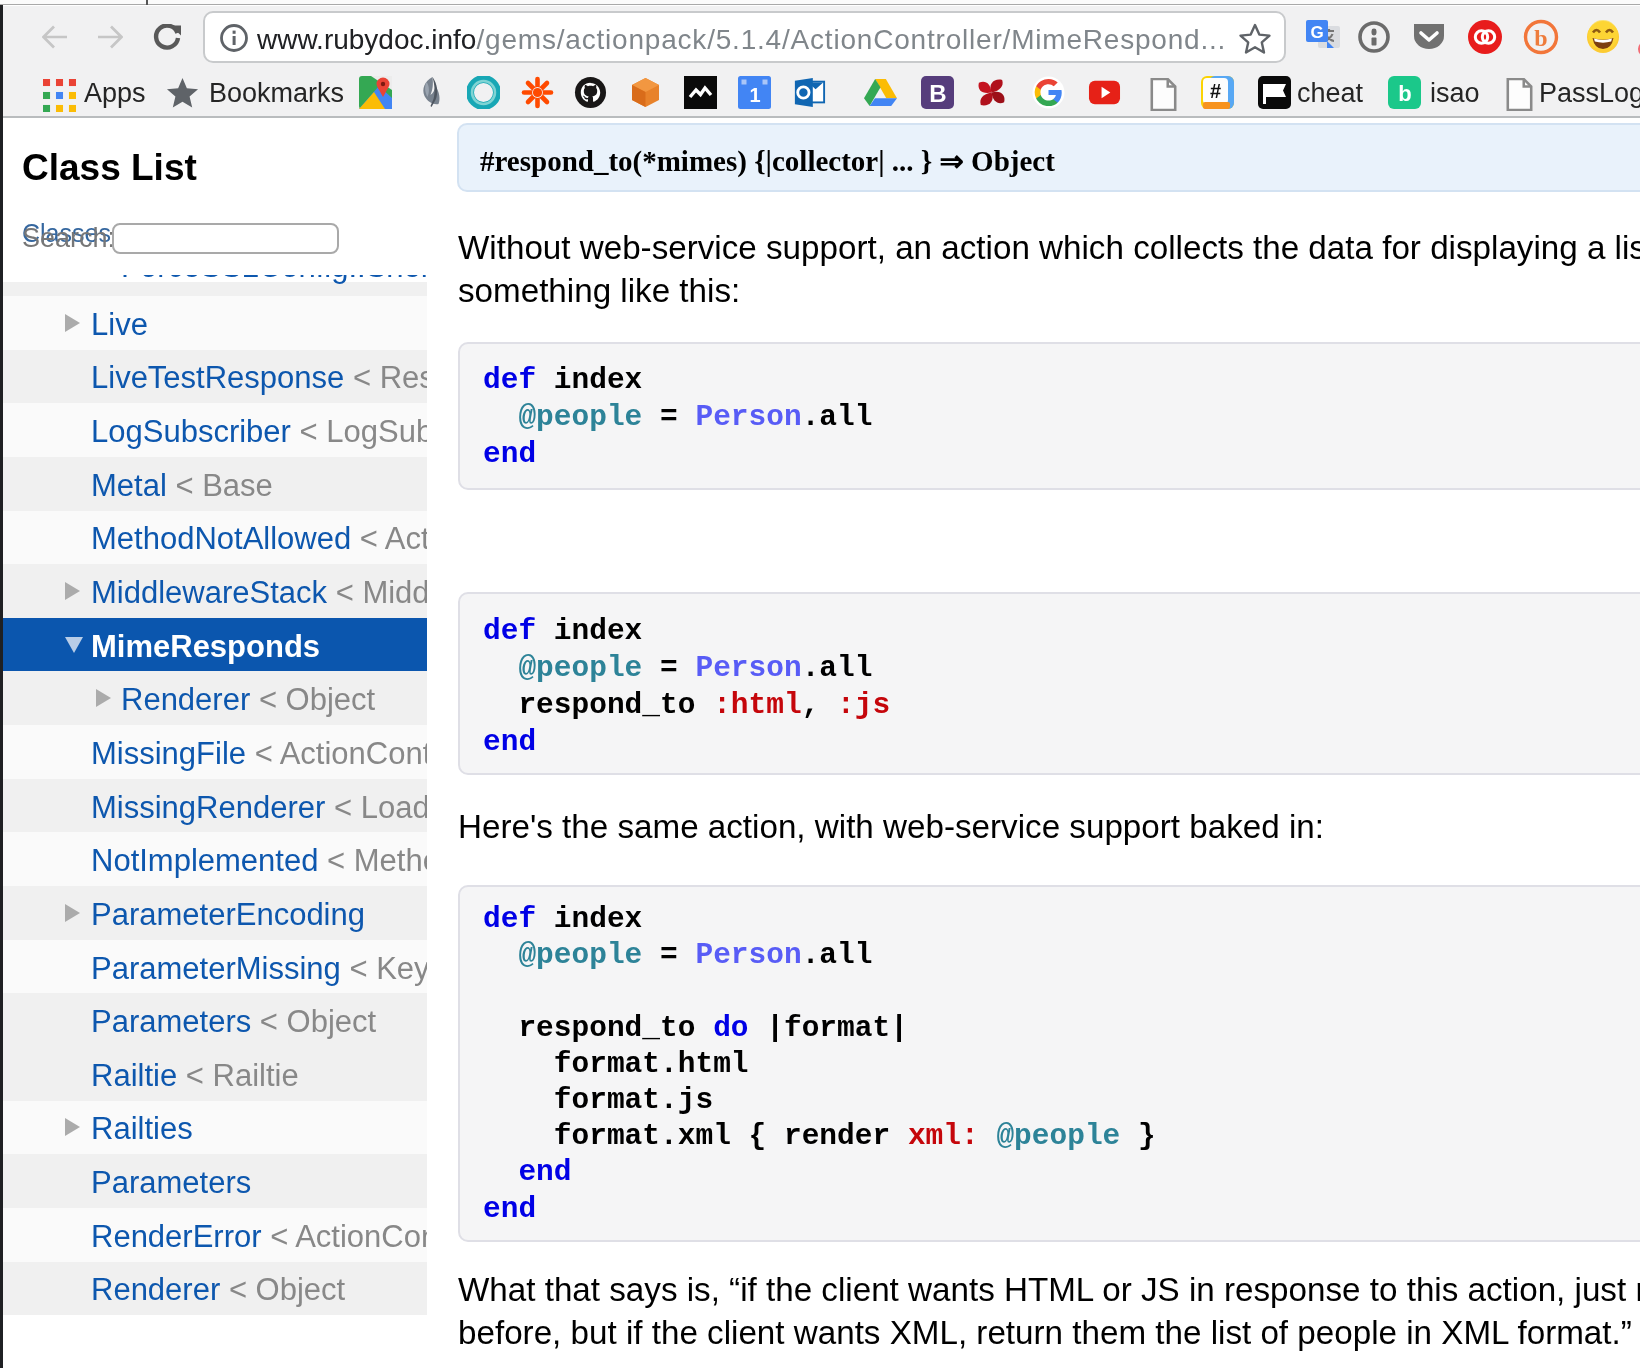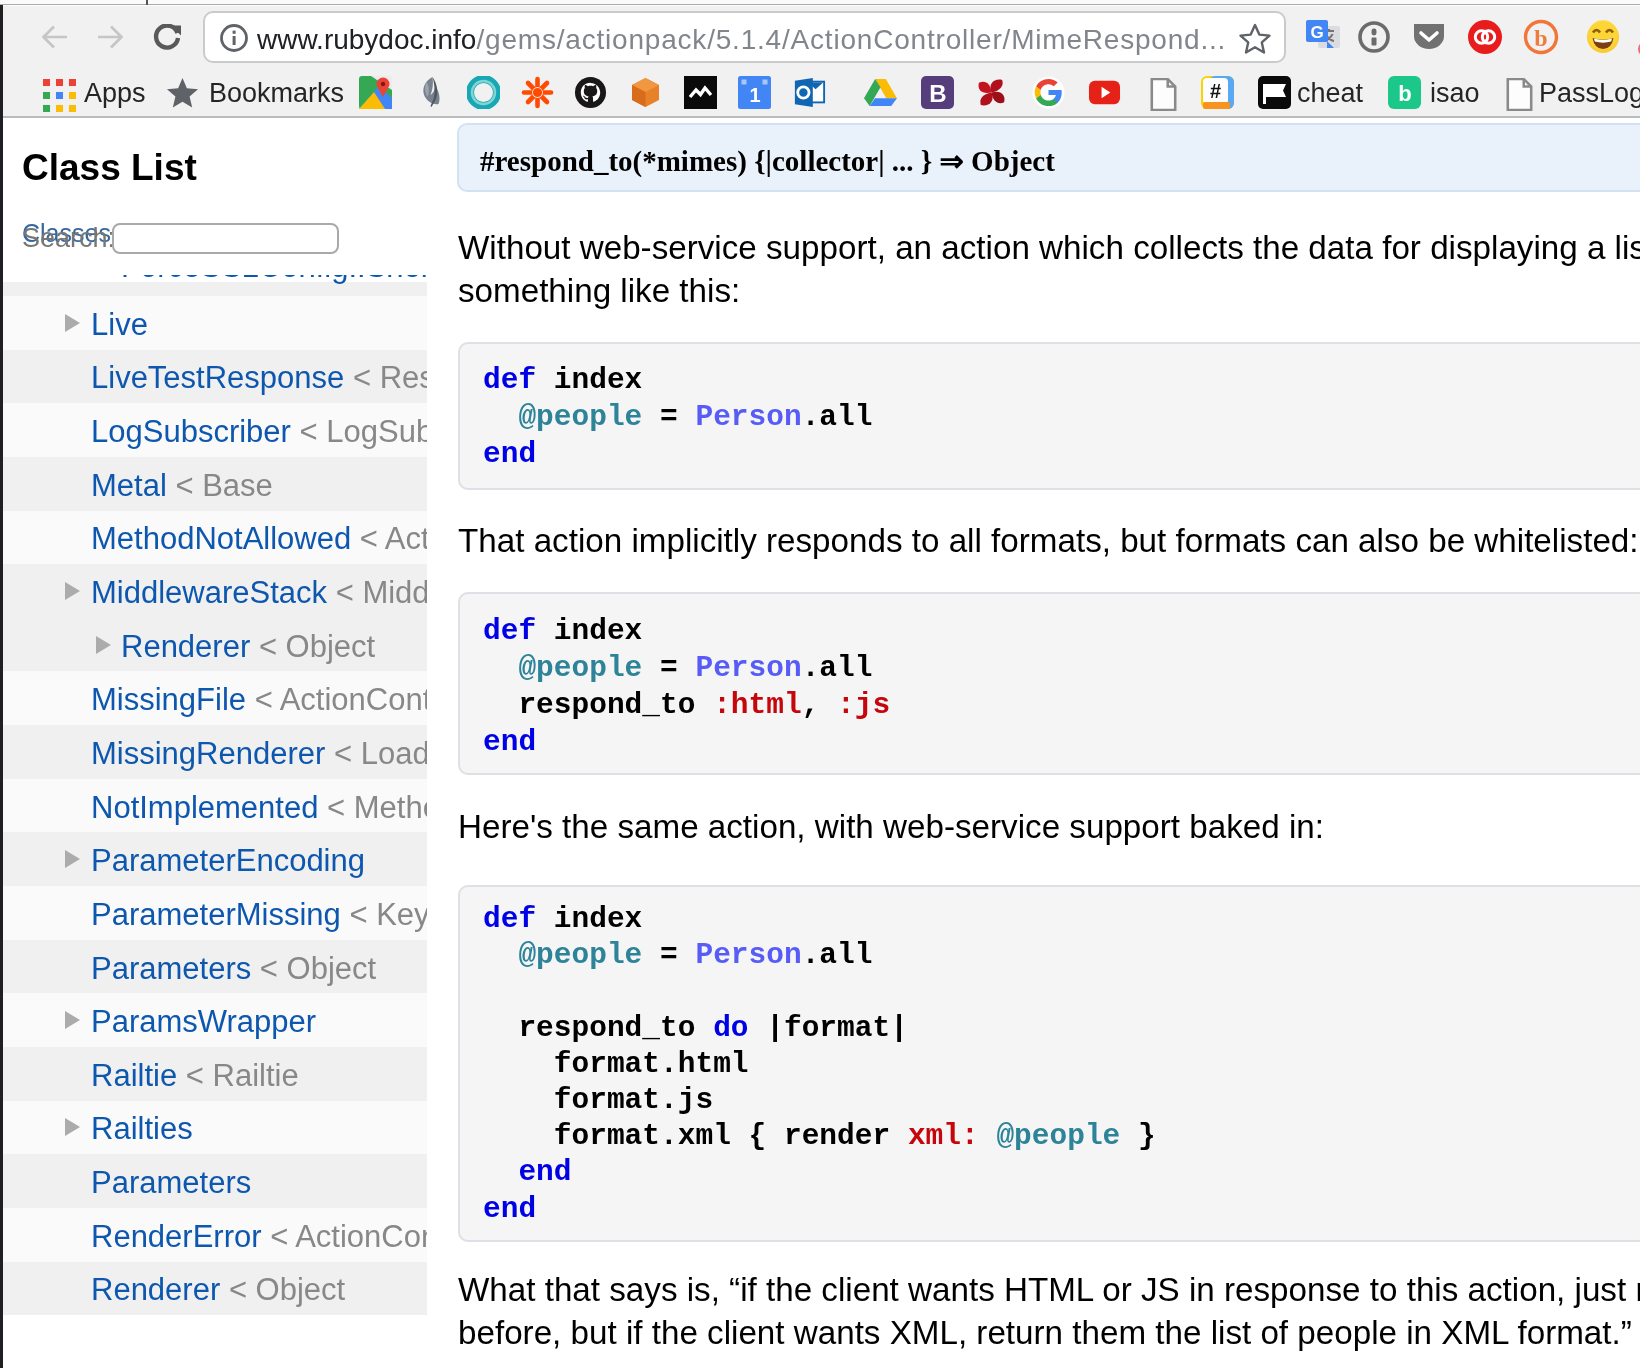--- a/index.html
+++ b/index.html
@@ -85,20 +85,24 @@
       <div class="row odd">
           <span class="txt"><a href="#">Metal</a> <span class="par">&lt; Base</span></span>
         </div>
       <div class="row even">
           <span class="txt"><a href="#">MethodNotAllowed</a> <span class="par">&lt; ActionControllerError</span></span>
         </div>
       <div class="row odd">
           <span class="tri"></span>
           <span class="txt"><a href="#">MiddlewareStack</a> <span class="par">&lt; MiddlewareStack</span></span>
         </div>
+      <div class="row sel">
+          <span class="tri"></span>
+          <span class="txt"><a href="#">MimeResponds</a></span>
+        </div>
       <div class="row odd nest">
           <span class="tri"></span>
           <span class="txt"><a href="#">Renderer</a> <span class="par">&lt; Object</span></span>
         </div>
       <div class="row even">
           <span class="txt"><a href="#">MissingFile</a> <span class="par">&lt; ActionControllerError</span></span>
         </div>
       <div class="row odd">
           <span class="txt"><a href="#">MissingRenderer</a> <span class="par">&lt; LoadError</span></span>
         </div>
@@ -107,24 +111,20 @@
         </div>
       <div class="row odd">
           <span class="tri"></span>
           <span class="txt"><a href="#">ParameterEncoding</a></span>
         </div>
       <div class="row even">
           <span class="txt"><a href="#">ParameterMissing</a> <span class="par">&lt; KeyError</span></span>
         </div>
       <div class="row odd">
           <span class="txt"><a href="#">Parameters</a> <span class="par">&lt; Object</span></span>
-        </div>
-      <div class="row even">
-          <span class="tri"></span>
-          <span class="txt"><a href="#">ParamsWrapper</a></span>
         </div>
       <div class="row odd">
           <span class="txt"><a href="#">Railtie</a> <span class="par">&lt; Railtie</span></span>
         </div>
       <div class="row even">
           <span class="tri"></span>
           <span class="txt"><a href="#">Railties</a></span>
         </div>
       <div class="row odd">
           <span class="txt"><a href="#">Parameters</a></span>
@@ -142,21 +142,20 @@
       </div>
 
     <div class="para" style="top:226px;">Without web-service support, an action which collects the data for displaying a list of people might look<br>something like this:</div>
 
     <div class="codebox" style="top:342px; height:148px;">
         <pre><span class="kw">def</span> index
   <span class="ivar">@people</span> = <span class="const">Person</span>.all
 <span class="kw">end</span></pre>
       </div>
 
-    <div class="para" style="top:519px;">That action implicitly responds to all formats, but formats can also be whitelisted:</div>
 
     <div class="codebox" style="top:592px; height:183px;">
         <pre style="padding-top:19px;"><span class="kw">def</span> index
   <span class="ivar">@people</span> = <span class="const">Person</span>.all
   respond_to <span class="sym">:html</span>, <span class="sym">:js</span>
 <span class="kw">end</span></pre>
       </div>
 
     <div class="para" style="top:805px;">Here's the same action, with web-service support baked in:</div>
 

